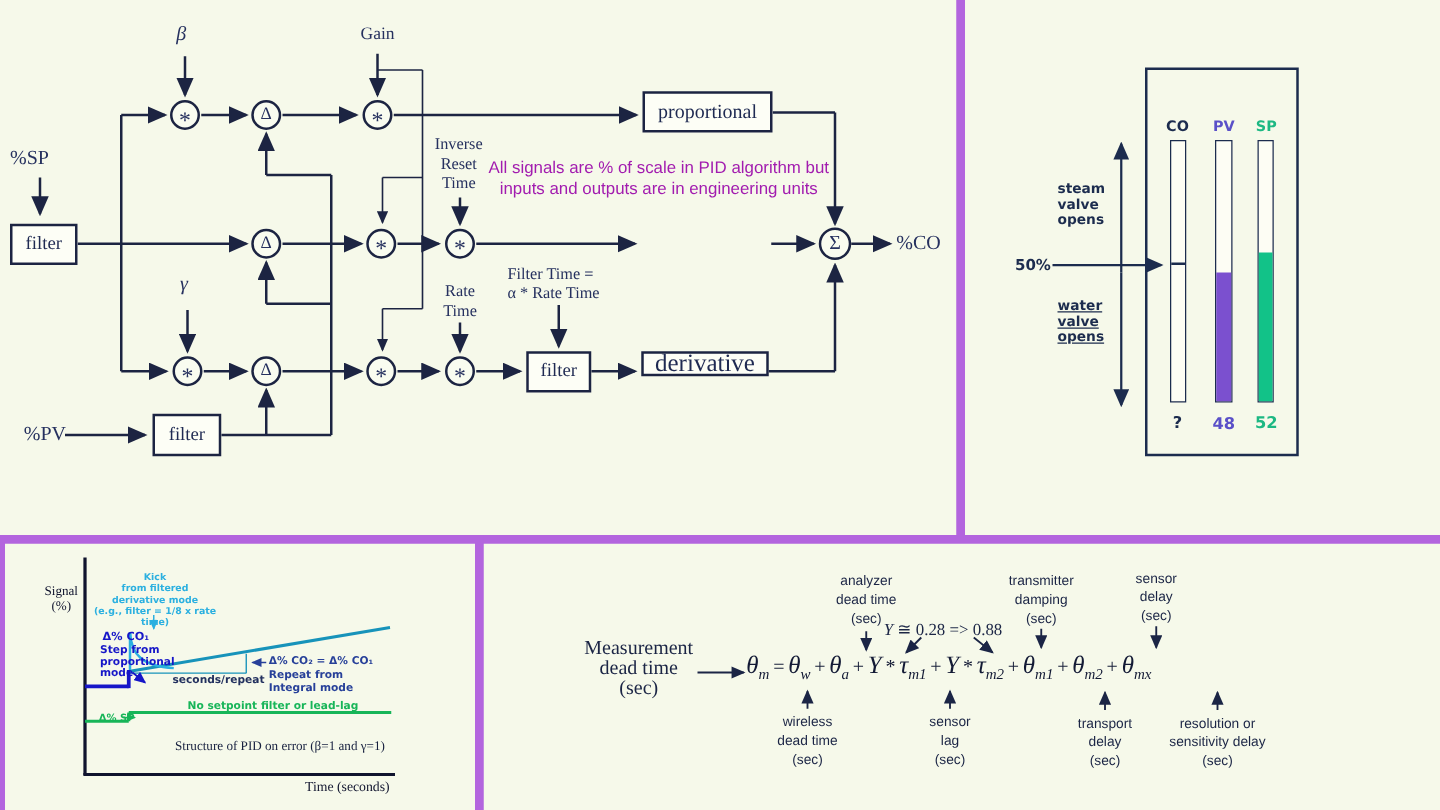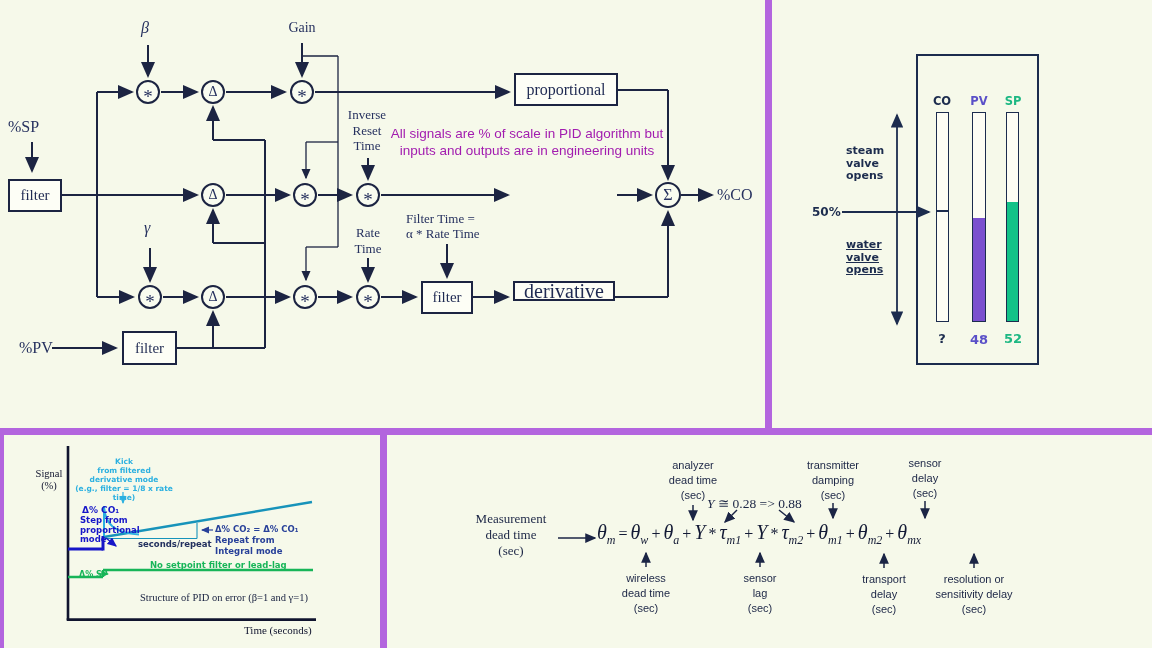--- a/index.html
+++ b/index.html
@@ -293,21 +293,21 @@
         <span>Integral mode</span>
     </div>
 
     <div class="tiny" style="left:150px;top:560px;font-size:8.5px;color:#17b558;">No setpoint filter or lead-lag</div>
     <div class="tiny" style="left:79px;top:570px;font-size:8px;color:#17b558;">Δ% SP</div>
 
     <div class="lbl" style="left:140px;top:592px;font-size:10.5px;color:#17203f;">Structure of PID on error (β=1 and γ=1)</div>
   </section>
 
   <section>
-    <div class="lbl ctr lines" style="left:460px;top:511px;width:102px;font-size:13px;line-height:16px;color:#1b2545;">
+    <div class="lbl ctr lines" style="left:460px;top:511px;width:102px;font-size:16px;line-height:16px;color:#1b2545;">
       <span>Measurement</span>
         <span>dead time</span>
         <span>(sec)</span>
     </div>
 
     <div class="eqrow">
       <span class="eb"><i>θ</i><sub>m</sub></span><span class="eo">=</span><span class="eb"><i>θ</i><sub>w</sub></span><span class="eo">+</span><span class="eb"><i>θ</i><sub>a</sub></span><span class="eo">+</span><span class="eb"><i>Y</i></span><span class="eo">*</span><span class="eb"><i>τ</i><sub>m1</sub></span><span class="eo">+</span><span class="eb"><i>Y</i></span><span class="eo">*</span><span class="eb"><i>τ</i><sub>m2</sub></span><span class="eo">+</span><span class="eb"><i>θ</i><sub>m1</sub></span><span class="eo">+</span><span class="eb"><i>θ</i><sub>m2</sub></span><span class="eo">+</span><span class="eb"><i>θ</i><sub>mx</sub></span>
     </div>
 
     <div class="lbl" style="left:707px;top:495px;font-size:13.5px;color:#1b2545;">

